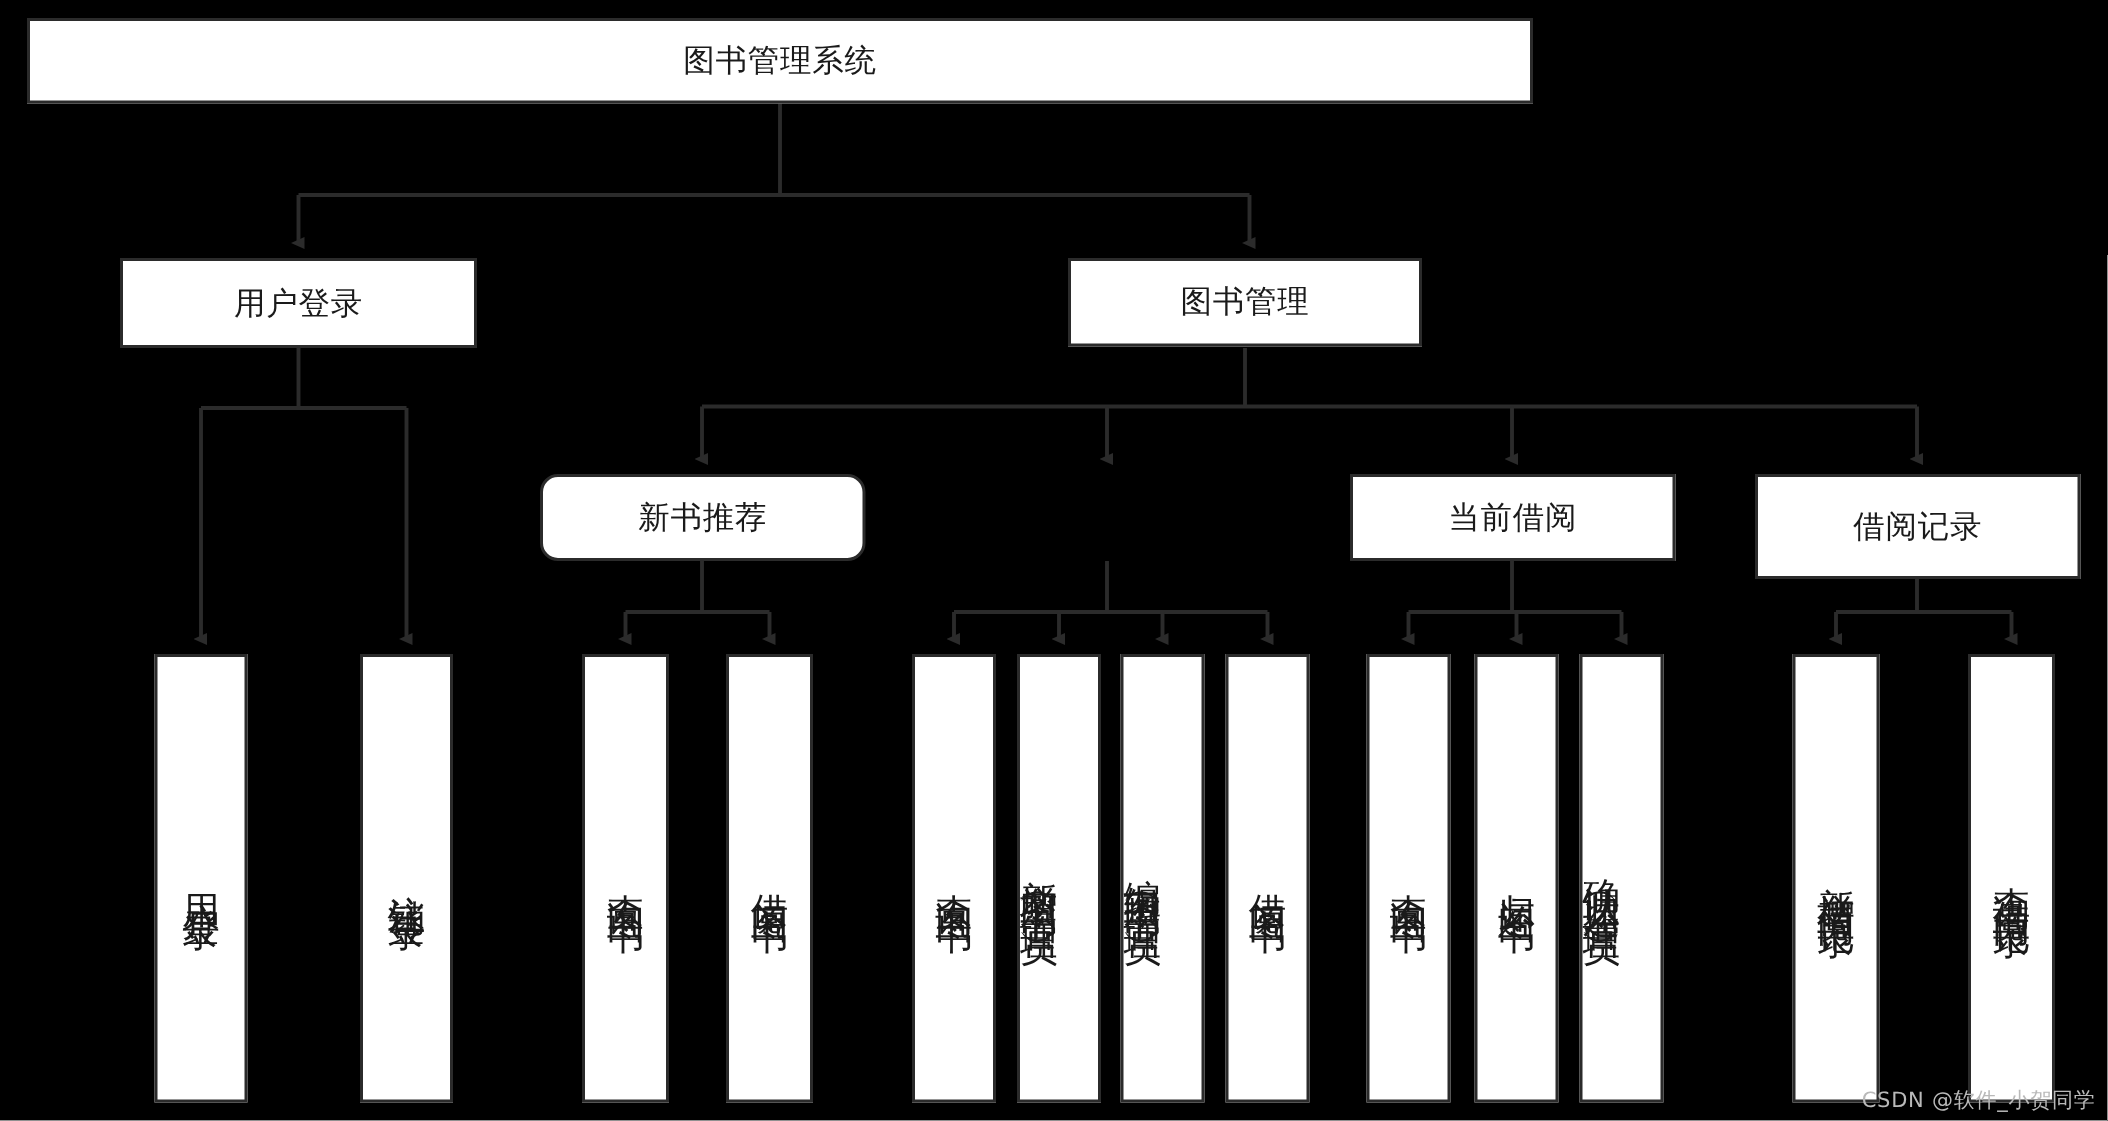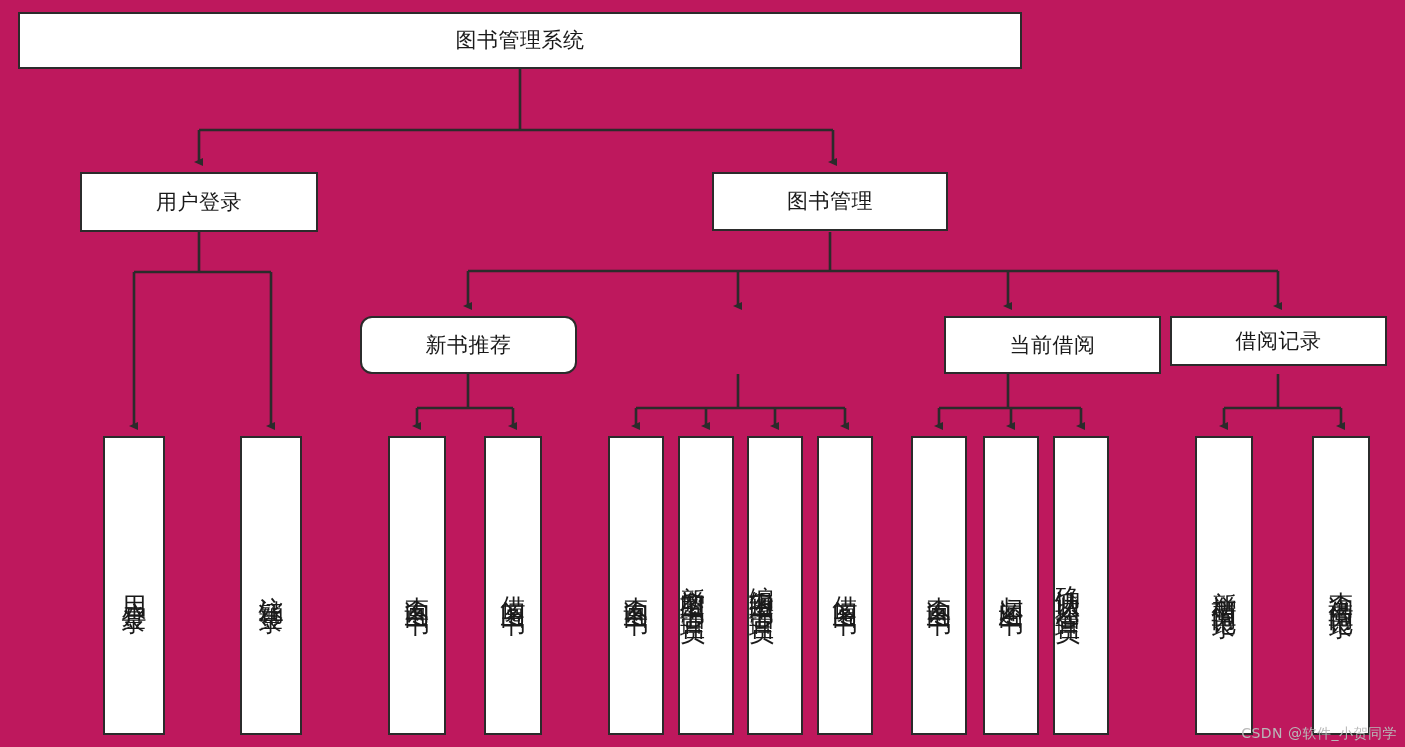--- a/index.html
+++ b/index.html
@@ -8,21 +8,21 @@
     padding: 0;
     background: #ffffff;
   }
   body {
     font-family: "DejaVu Sans", "Liberation Sans", sans-serif;
   }
   #diagram-root {
     position: relative;
     width: 1405px;
     height: 747px;
-    background: #be185d;
+    background: #000000;
     overflow: hidden;
   }
   svg.connectors {
     position: absolute;
     left: 0;
     top: 0;
     width: 1405px;
     height: 747px;
     pointer-events: none;
   }
@@ -138,24 +138,24 @@
   <div class="node horizontal" id="node-l2-0" style="left: 80px; top: 172px; width: 238px; height: 60px;">
     <span class="node-label">用户登录</span>
   </div>
   <div class="node horizontal" id="node-l2-1" style="left: 712px; top: 172px; width: 236px; height: 59px;">
     <span class="node-label">图书管理</span>
   </div>
 
   <div class="node horizontal" id="node-l3-0" style="left: 360px; top: 316px; width: 217px; height: 58px; border-radius: 12px;">
     <span class="node-label">新书推荐</span>
   </div>
-  <div class="node horizontal" id="node-l3-2" style="left: 900px; top: 316px; width: 217px; height: 58px; margin-left: 44px;">
+  <div class="node horizontal" id="node-l3-2" style="left: 900px; top: 316px; width: 217px; height: 58px;">
     <span class="node-label">当前借阅</span>
   </div>
-  <div class="node horizontal" id="node-l3-3" style="left: 1170px; top: 316px; width: 217px; height: 50px;">
+  <div class="node horizontal" id="node-l3-3" style="left: 1170px; top: 316px; width: 217px; height: 70px;">
     <span class="node-label">借阅记录</span>
   </div>
 
   <div class="node vertical mid-align" id="node-leaf-0" style="left: 103px; top: 436px; width: 62px; height: 299px;">
     <span class="node-label">用户登录</span>
   </div>
   <div class="node vertical mid-align" id="node-leaf-1" style="left: 240px; top: 436px; width: 62px; height: 299px;">
     <span class="node-label">注销登录</span>
   </div>
   <div class="node vertical mid-align" id="node-leaf-2" style="left: 388px; top: 436px; width: 58px; height: 299px;">

